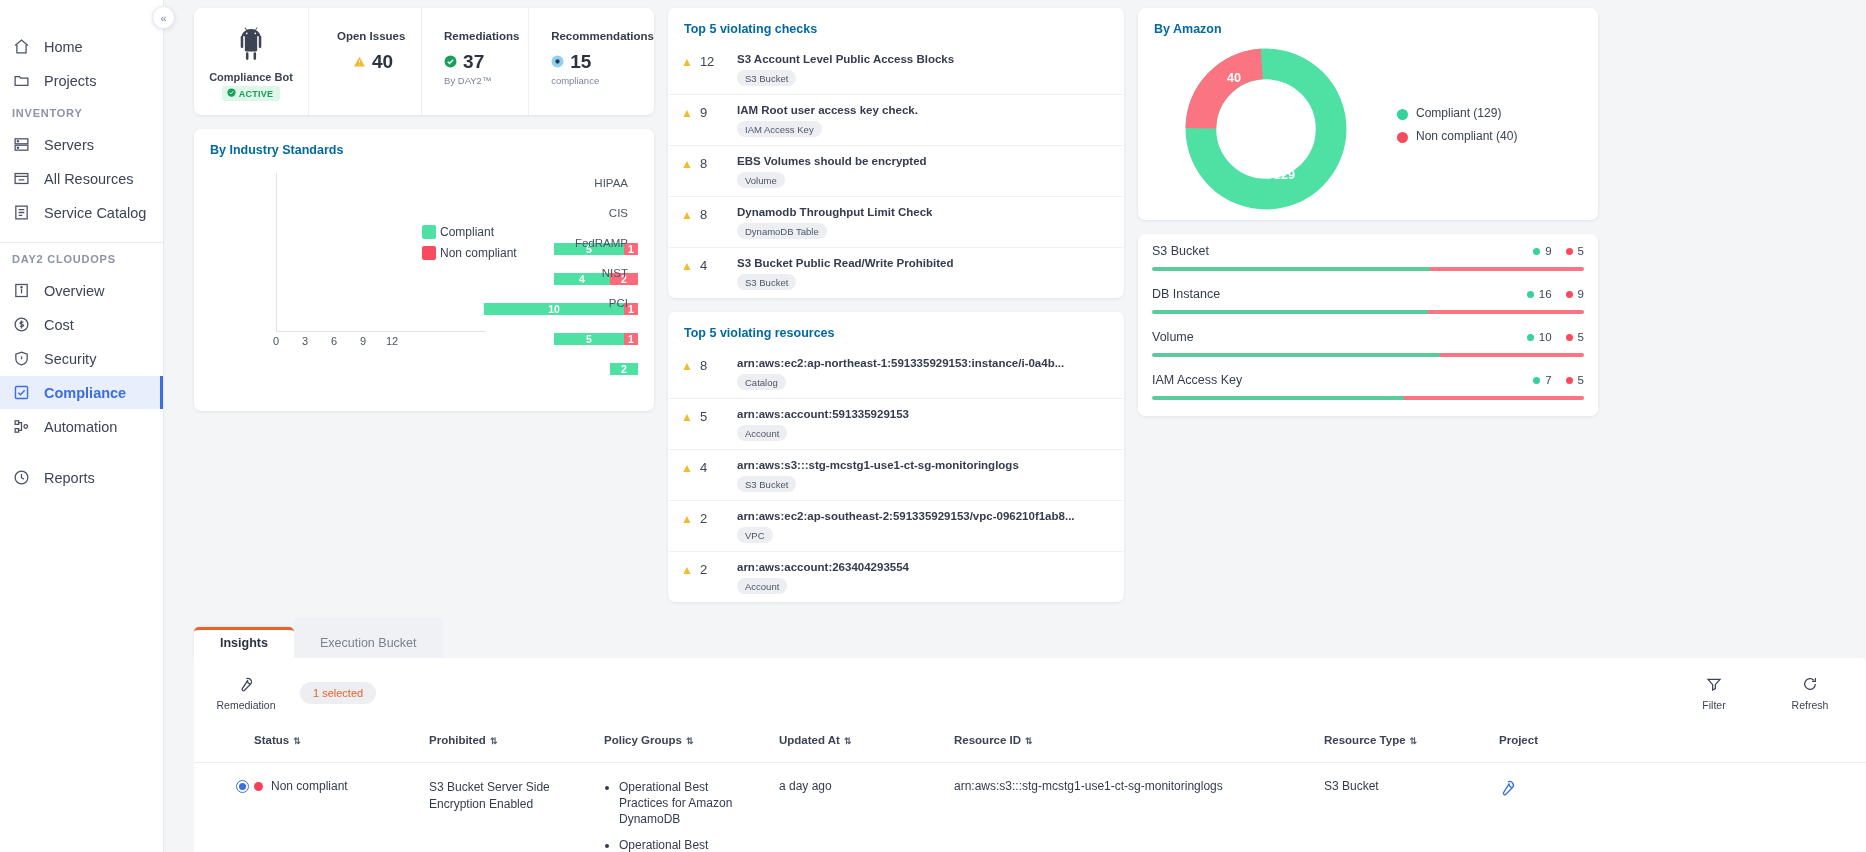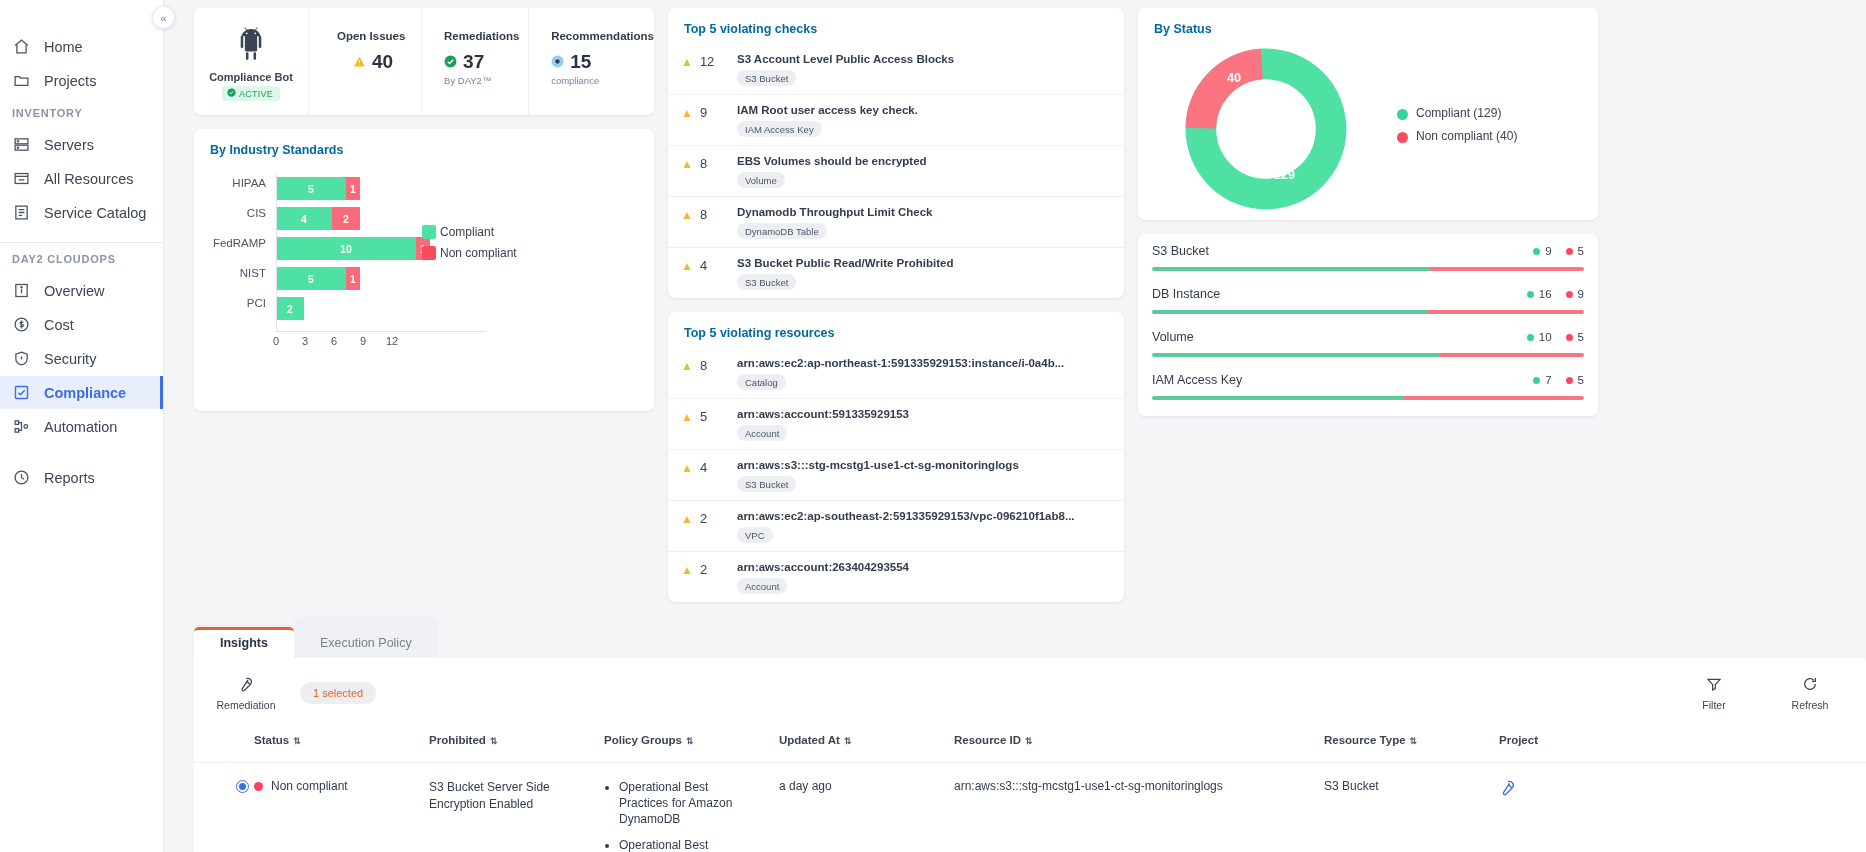--- a/index.html
+++ b/index.html
@@ -70,35 +70,35 @@
   
   .summary { display: flex; height: 107px; align-items: stretch; }
   .sum-bot {
     width: 115px; flex: 0 0 115px; display: flex; flex-direction: column;
     align-items: center; justify-content: center; gap: 3px;
     border-right: 1px solid #edeff3; padding-top: 4px;
   }
   .bot-name { font-size: 11px; color: #3b4354; font-weight: 600; }
   .badge-active {
     display: inline-flex; align-items: center; gap: 3px;
-    background: #dff7ea; color: #16a05a; font-size: 9px; font-weight: 400;
+    background: #dff7ea; color: #16a05a; font-size: 9px; font-weight: 700;
     padding: 2px 7px 2px 5px; border-radius: 3px; letter-spacing: .03em;
   }
   .sum-cell { flex: 1; padding: 22px 0 0 22px; border-right: 1px solid #edeff3; }
   .sum-cell:last-child { border-right: none; }
   .sum-label { font-size: 11.5px; font-weight: 700; color: #333c4d; margin-bottom: 9px; }
   .sum-val { display: flex; align-items: center; gap: 6px; font-size: 19px; font-weight: 600; color: #2b3342; }
   .sum-sub { font-size: 9.5px; color: #7b8498; margin-top: 2px; }
   .sum-open { padding-left: 28px; }
   .sum-open .sum-label { }
   .sum-open .sum-val { margin-left: 16px; }
 
   
   .barchart { height: 252px; position: relative; padding: 4px 16px 0; }
-  .bc-row { display: flex; align-items: flex-start; height: 30px; margin-bottom: 0px; }
+  .bc-row { display: flex; align-items: flex-end; height: 30px; margin-bottom: 0px; flex-direction: column; }
   .bc-cat { width: 66px; flex: 0 0 66px; text-align: right; padding-right: 10px; font-size: 11.5px; color: #4c5463; }
   .bc-bars { display: flex; height: 23px; }
   .bc-seg { display: flex; align-items: center; justify-content: center; font-size: 10.5px; color: #fff; font-weight: 700; }
   .bc-green { background: #4fe0a4; }
   .bc-red { background: #fa6a78; }
   .bc-axisline { position: absolute; left: 82px; top: 14px; width: 1px; height: 158px; background: #dfe3ea; }
   .bc-xaxis { position: absolute; left: 82px; top: 172px; width: 210px; height: 1px; background: #dfe3ea; }
   .bc-ticks { position: absolute; left: 82px; top: 176px; width: 230px; display: flex; }
   .bc-tick { font-size: 11px; color: #4c5463; position: absolute; transform: translateX(-50%); }
   .bc-legend { position: absolute; left: 228px; top: 66px; }
@@ -516,21 +516,21 @@
                 </div>
               <div class="li-body"><div class="li-title">arn:aws:account:263404293554</div><span class="li-tag">Account</span></div>
             </div>
           </div>
         </div>
       </div>
 
       <div class="col-c">
 
         <div class="card">
-          <div class="card-title">By Status</div>
+          <div class="card-title">By Amazon</div>
           <div class="donut-wrap">
             <div class="donut-box">
               <svg width="172" height="172" viewBox="0 0 42 42">
                 <circle cx="21" cy="21" r="15.9" fill="none" stroke="#4fe0a4" stroke-width="7.5"></circle>
                 <circle cx="21" cy="21" r="15.9" fill="none" stroke="#fa7482" stroke-width="7.5" stroke-dasharray="23.7 76.3" stroke-dashoffset="25" transform="rotate(-90 21 21)"></circle>
                 <text x="13.2" y="9.6" font-size="3.1" font-weight="bold" fill="#fff" text-anchor="middle" font-family="Liberation Sans">40</text>
                 <text x="25.5" y="33.3" font-size="3.1" font-weight="bold" fill="#fff" text-anchor="middle" font-family="Liberation Sans">129</text>
               </svg>
             </div>
             <div class="donut-legend">
@@ -625,21 +625,21 @@
                 </div>
             </div>
           </div>
         </div>
       </div>
     </div>
 
     <div class="bottom">
       <div class="tabs">
         <div class="tab active">Insights</div>
-        <div class="tab">Execution Policy</div>
+        <div class="tab">Execution Bucket</div>
       </div>
 
       <div class="tablecard">
         <div class="toolbar">
           <div class="tool-btn">
             <span class="tool-ic">
               <svg width="16" height="16" viewBox="0 0 24 24" fill="none" stroke="#3d4455" stroke-width="1.9">
                   <path d="M14.7 6.3a3.9 3.9 0 005.1 5.1L9.4 21.8a2 2 0 01-2.8-2.8z"></path>
                   <path d="M19.8 11.4A5.5 5.5 0 0012.6 4"></path>
                 </svg>

